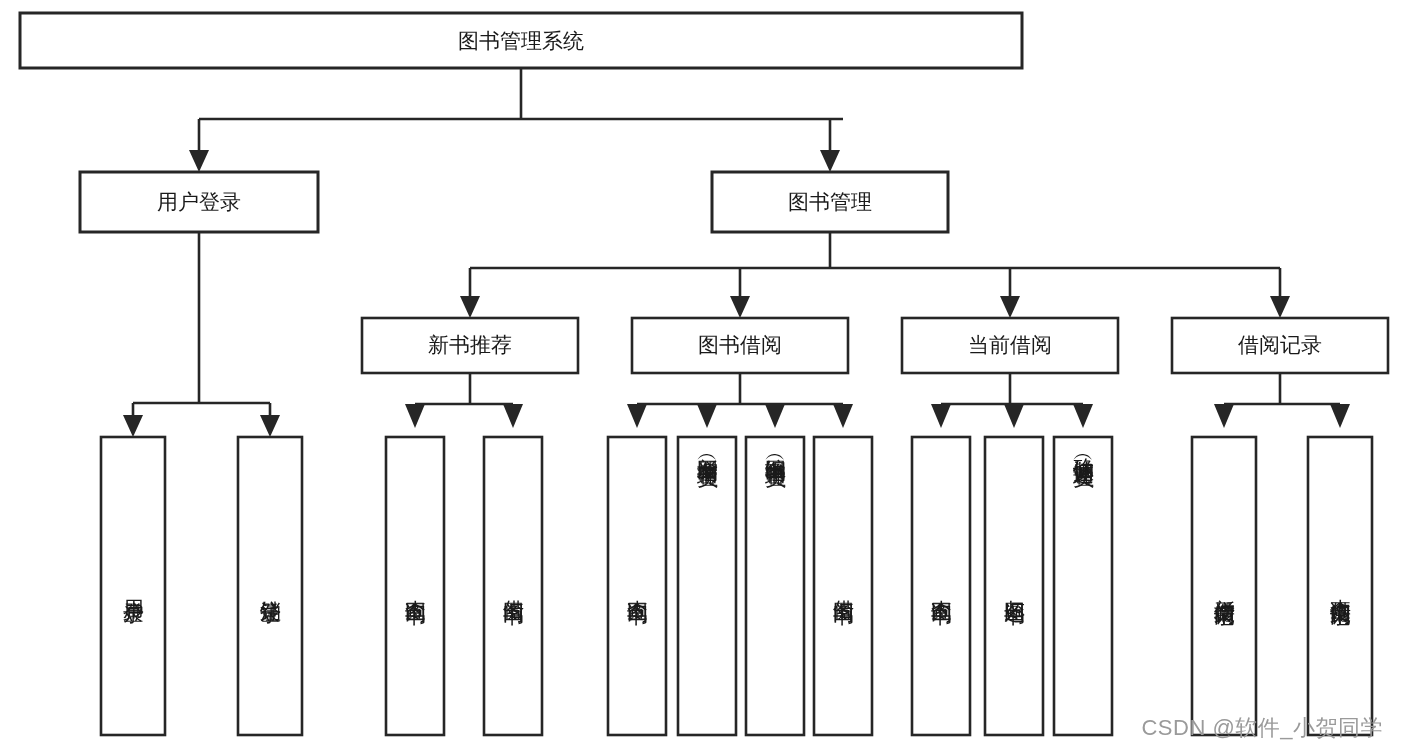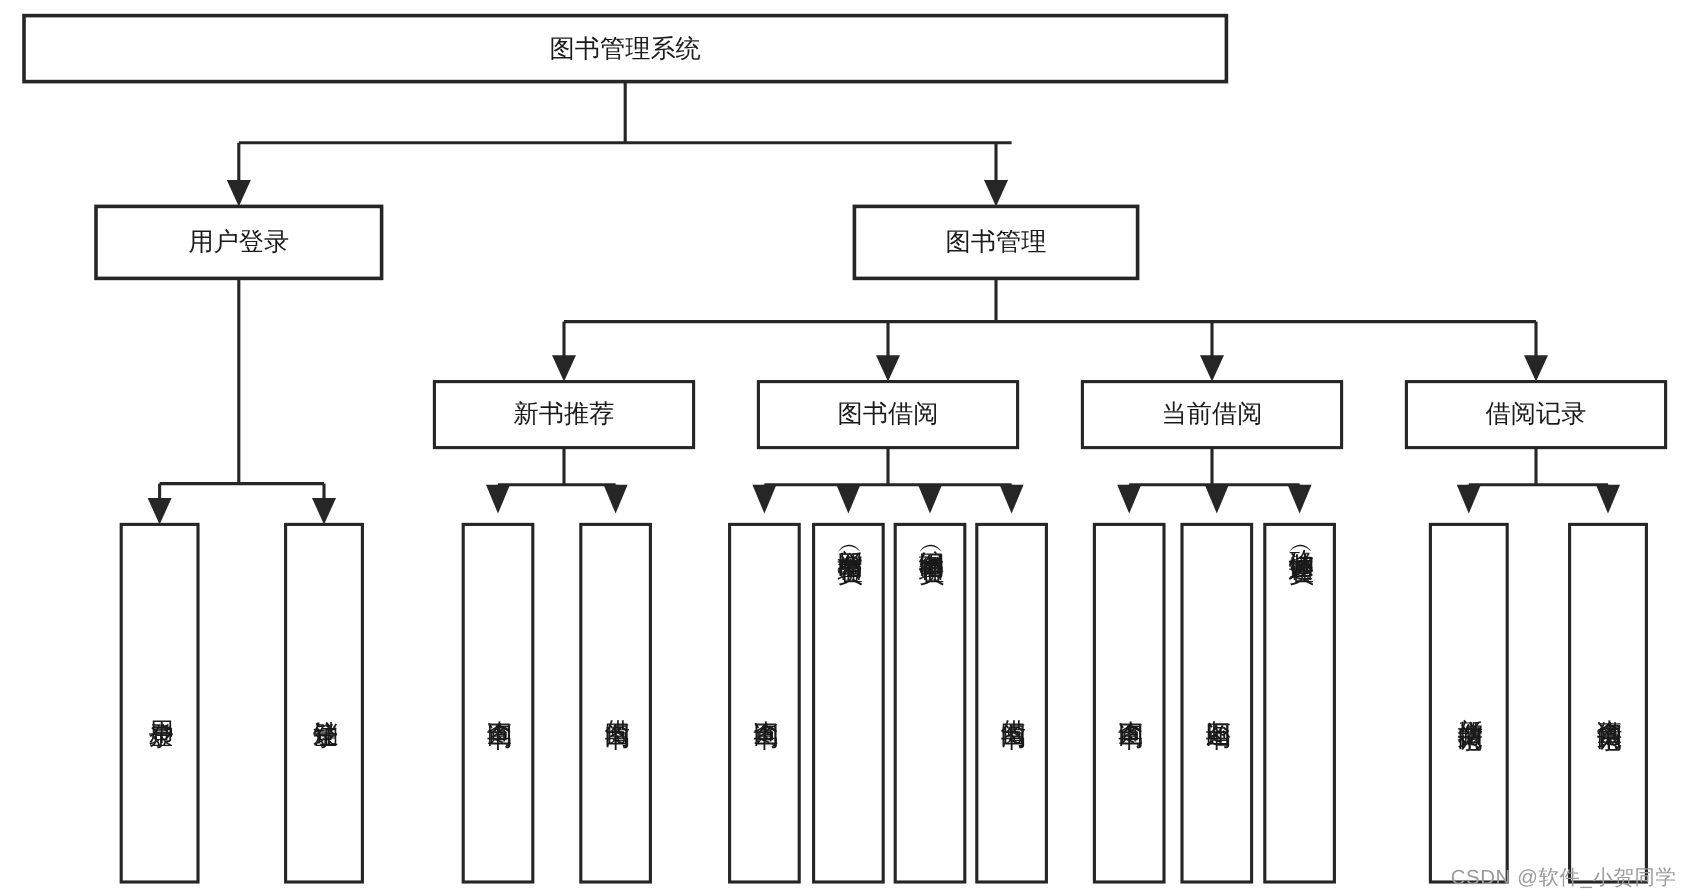--- a/index.html
+++ b/index.html
@@ -68,24 +68,24 @@
     white-space: nowrap;
   }
   .vbox-wrap {
     position: absolute;
     display: flex;
     align-items: center;
     justify-content: center;
   }
   #watermark {
     position: absolute;
-    right: 8px;
+    right: 22px;
     bottom: 4px;
     font-family: "Liberation Sans", "DejaVu Sans", sans-serif;
-    font-size: 17px;
+    font-size: 22px;
     color: #9a9a9a;
     letter-spacing: 0.5px;
     white-space: nowrap;
   }
 </style>
 </head>
 <body>
 
 <div id="diagram-root">
 

